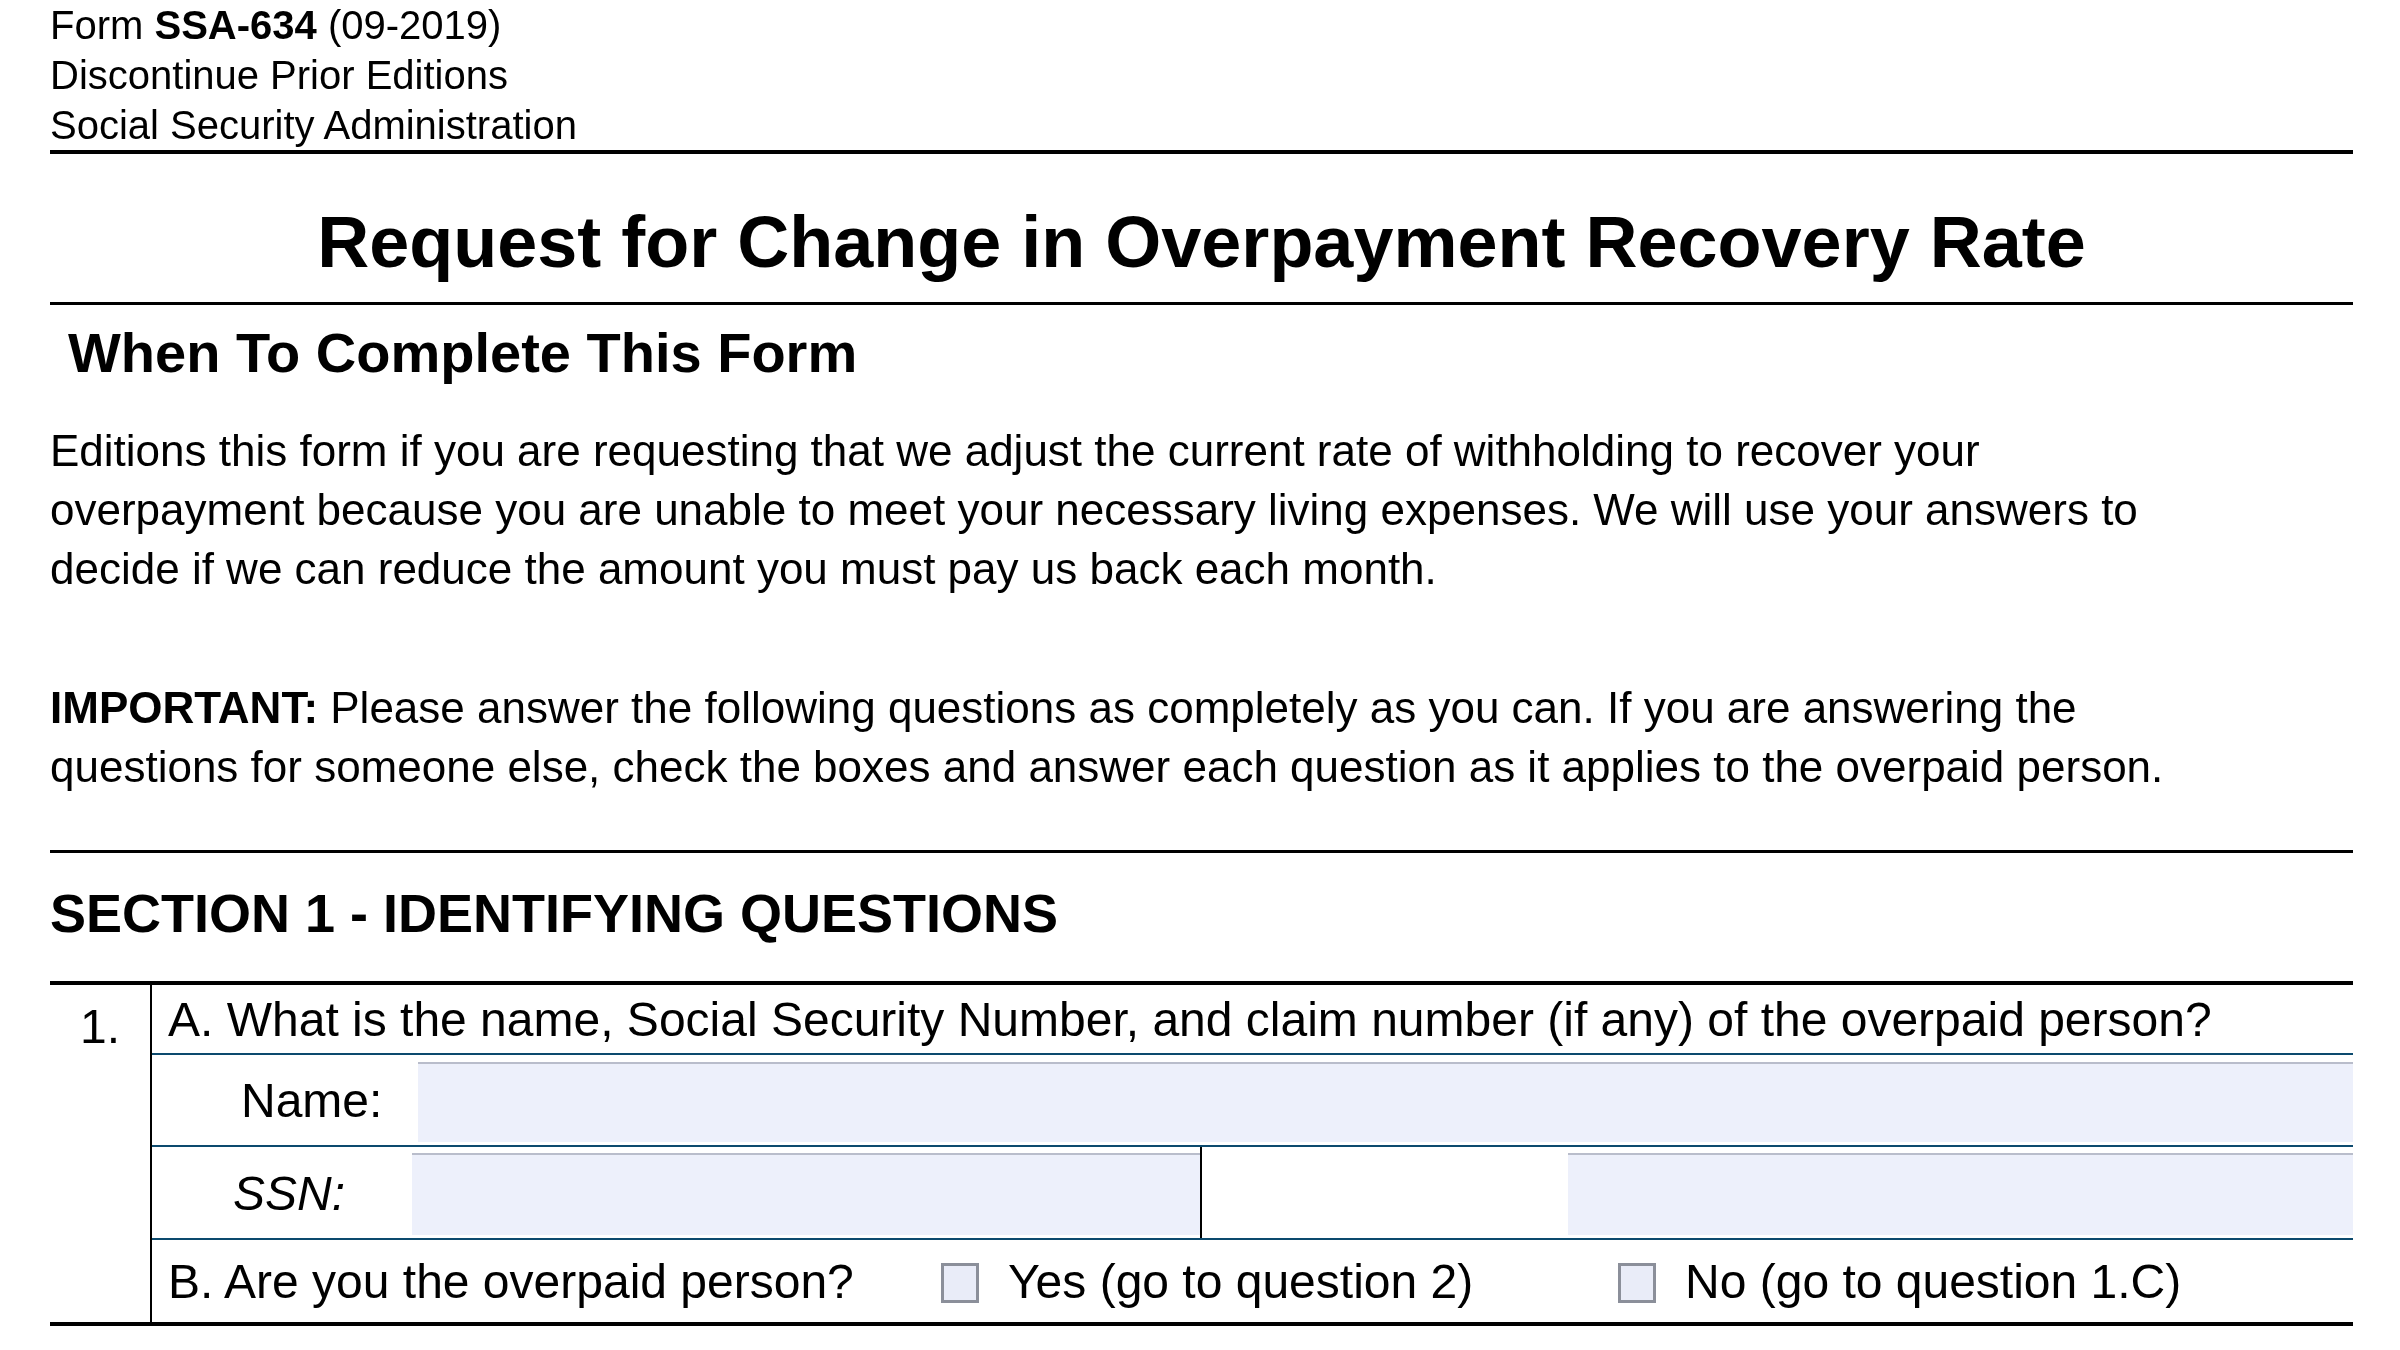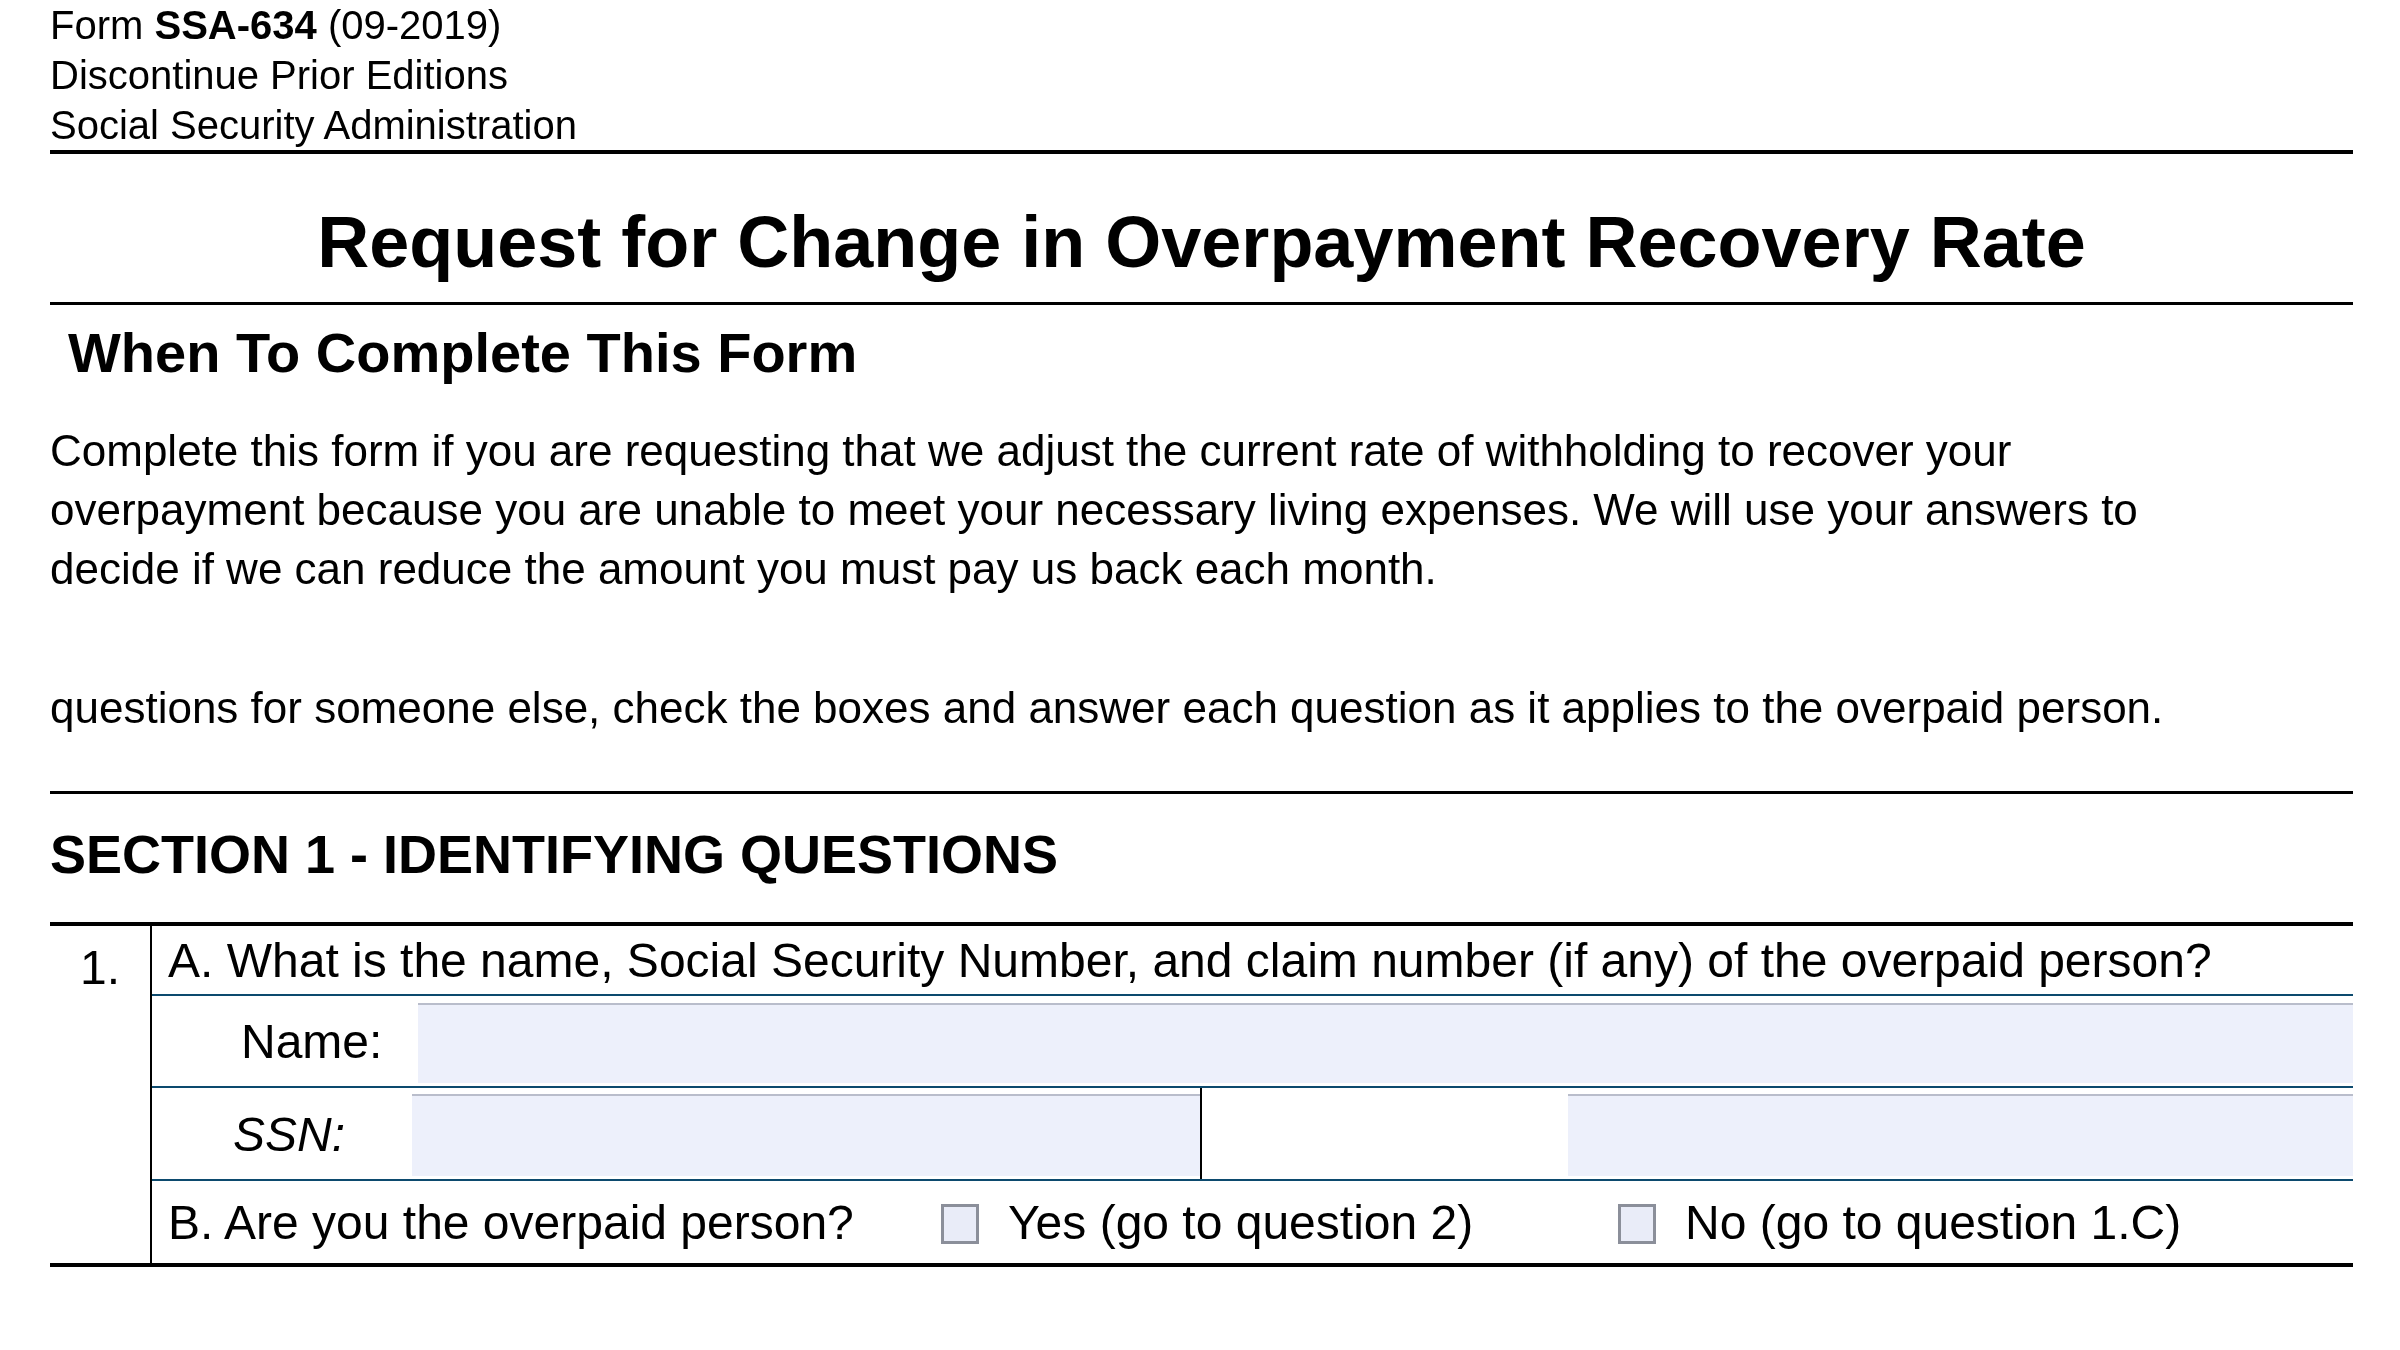--- a/index.html
+++ b/index.html
@@ -84,26 +84,27 @@
       </div>
     </div>
 
     <h1 class="title">Request for Change in Overpayment Recovery Rate</h1>
 
     <hr class="rule">
 
     <h2 class="when">When To Complete This Form</h2>
 
     <div class="para">
-      <div class="pline">Complete this form if you are requesting that we adjust the current rate of withholding to recover your</div>
+      <div class="pline">Editions this form if you are requesting that we adjust the current rate of withholding to recover your</div>
       <div class="pline">overpayment because you are unable to meet your necessary living expenses. We will use your answers to</div>
       <div class="pline">decide if we can reduce the amount you must pay us back each month.</div>
     </div>
 
     <div class="para important">
+      <div class="pline"><span class="blb">IMPORTANT:</span><span> Please answer the following questions as completely as you can. If you are answering the</span></div>
       <div class="pline">questions for someone else, check the boxes and answer each question as it applies to the overpaid person.</div>
     </div>
 
     <hr class="rule2">
 
     <h2 class="section-h">SECTION 1 - IDENTIFYING QUESTIONS</h2>
 
     <div class="qtable">
       <div class="numcol">1.</div>
       <div class="maincol">

